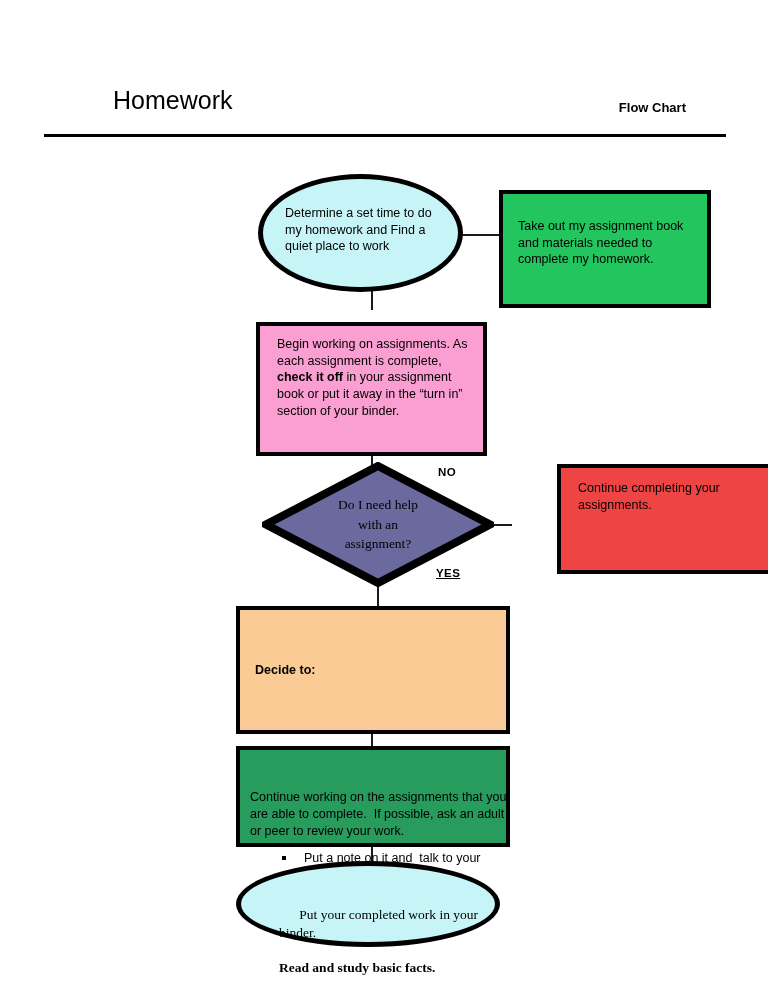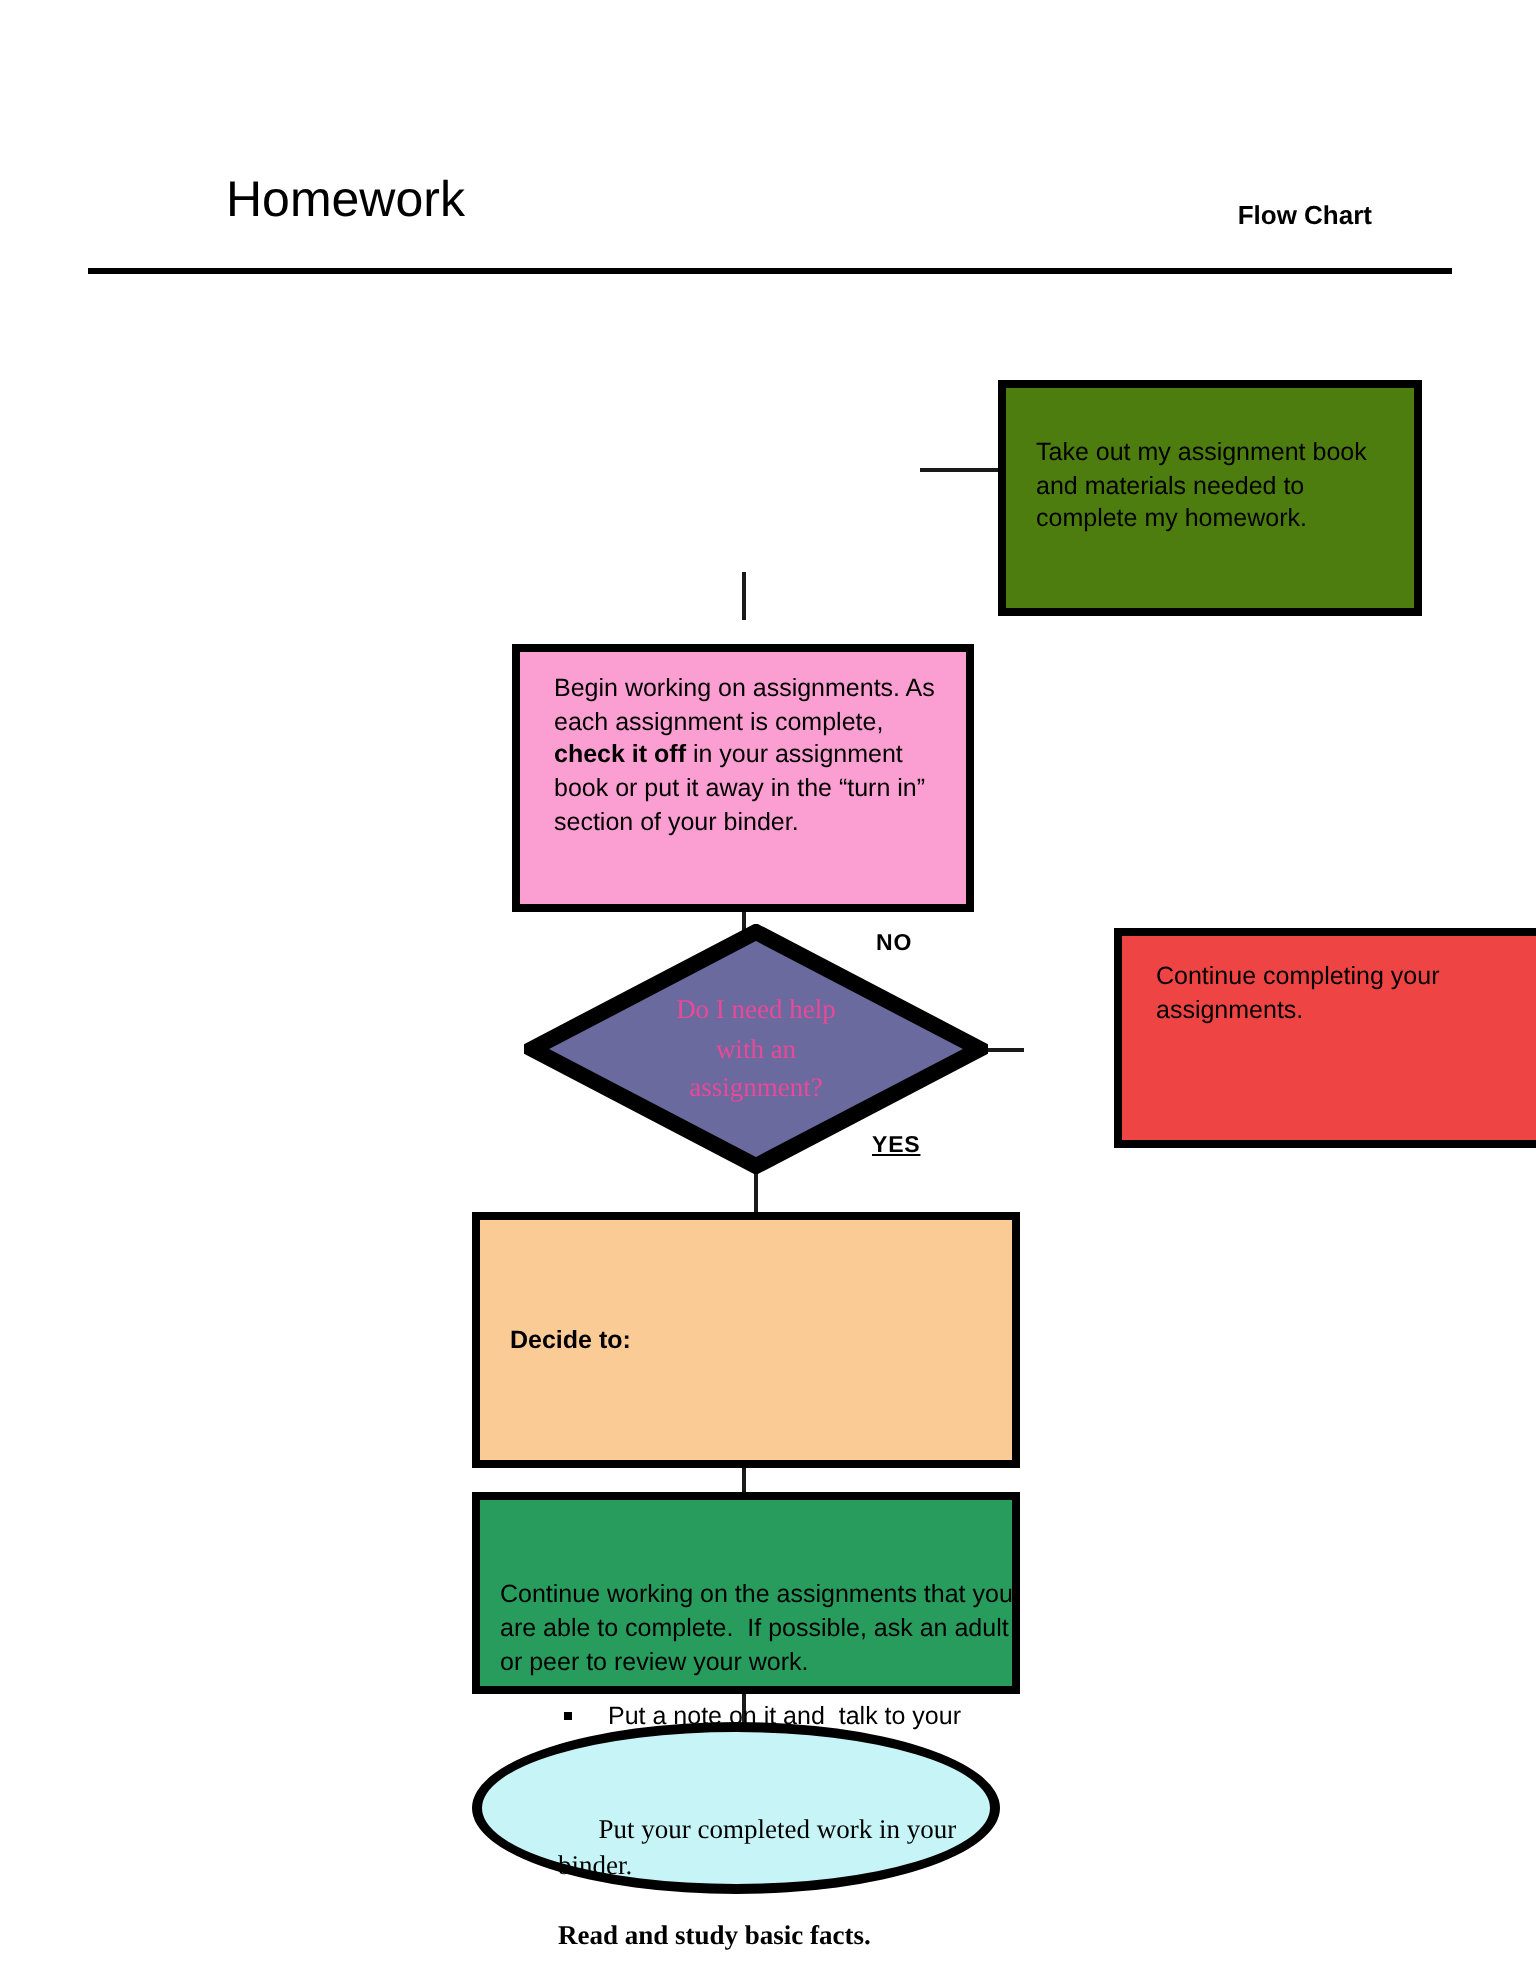--- a/index.html
+++ b/index.html
@@ -105,21 +105,21 @@
   }
   #node-start .node-text {
     position: absolute;
     left: 22px; top: 26px;
     width: 166px;
   }
 
   #node-materials {
     left: 499px; top: 190px;
     width: 212px; height: 118px;
-    background: #4d7c0f;
+    background: #22c55e;
   }
   #node-materials .node-text {
     position: absolute;
     left: 15px; top: 24px;
     width: 185px;
   }
 
   #node-begin {
     left: 256px; top: 322px;
     width: 231px; height: 134px;
@@ -143,21 +143,21 @@
     width: 100%; height: 100%;
   }
   #node-decision .node-text {
     position: absolute;
     left: 46px; top: 33px;
     width: 140px;
     text-align: center;
     font-family: "Liberation Serif", serif;
     font-size: 13.5px;
     line-height: 1.45;
-    color: #ec4899;
+    color: #000000;
   }
 
   #node-continue {
     left: 509px; top: 464px;
     width: 215px; height: 110px;
     background: #ef4444;
     margin-left: 48px;
   }
   #node-continue .node-text {
     position: absolute;
@@ -243,20 +243,23 @@
   <div class="conn conn-v" style="left:371px; top:440px; height:27px;"></div>
 
   <div class="conn conn-h" style="left:492px; top:524px; width:20px;"></div>
 
   <div class="conn conn-v" style="left:377px; top:584px; height:25px;"></div>
 
   <div class="conn conn-v" style="left:371px; top:732px; height:16px;"></div>
 
   <div class="conn conn-v" style="left:371px; top:845px; height:20px;"></div>
 
+  <div class="node oval" id="node-start">
+    <div class="node-text">Determine a set time to do my homework and Find a quiet place to work</div>
+  </div>
 
   <div class="node box" id="node-materials">
     <div class="node-text">Take out my assignment book and materials needed to complete my homework.</div>
   </div>
 
   <div class="node box" id="node-begin">
     <div class="node-text"><span>Begin working on assignments. As each assignment is complete, </span><span class="inline-bold">check it off</span><span> in your assignment book or put it away in the “turn in” section of your binder.</span></div>
   </div>
 
   <div class="node" id="node-decision">

